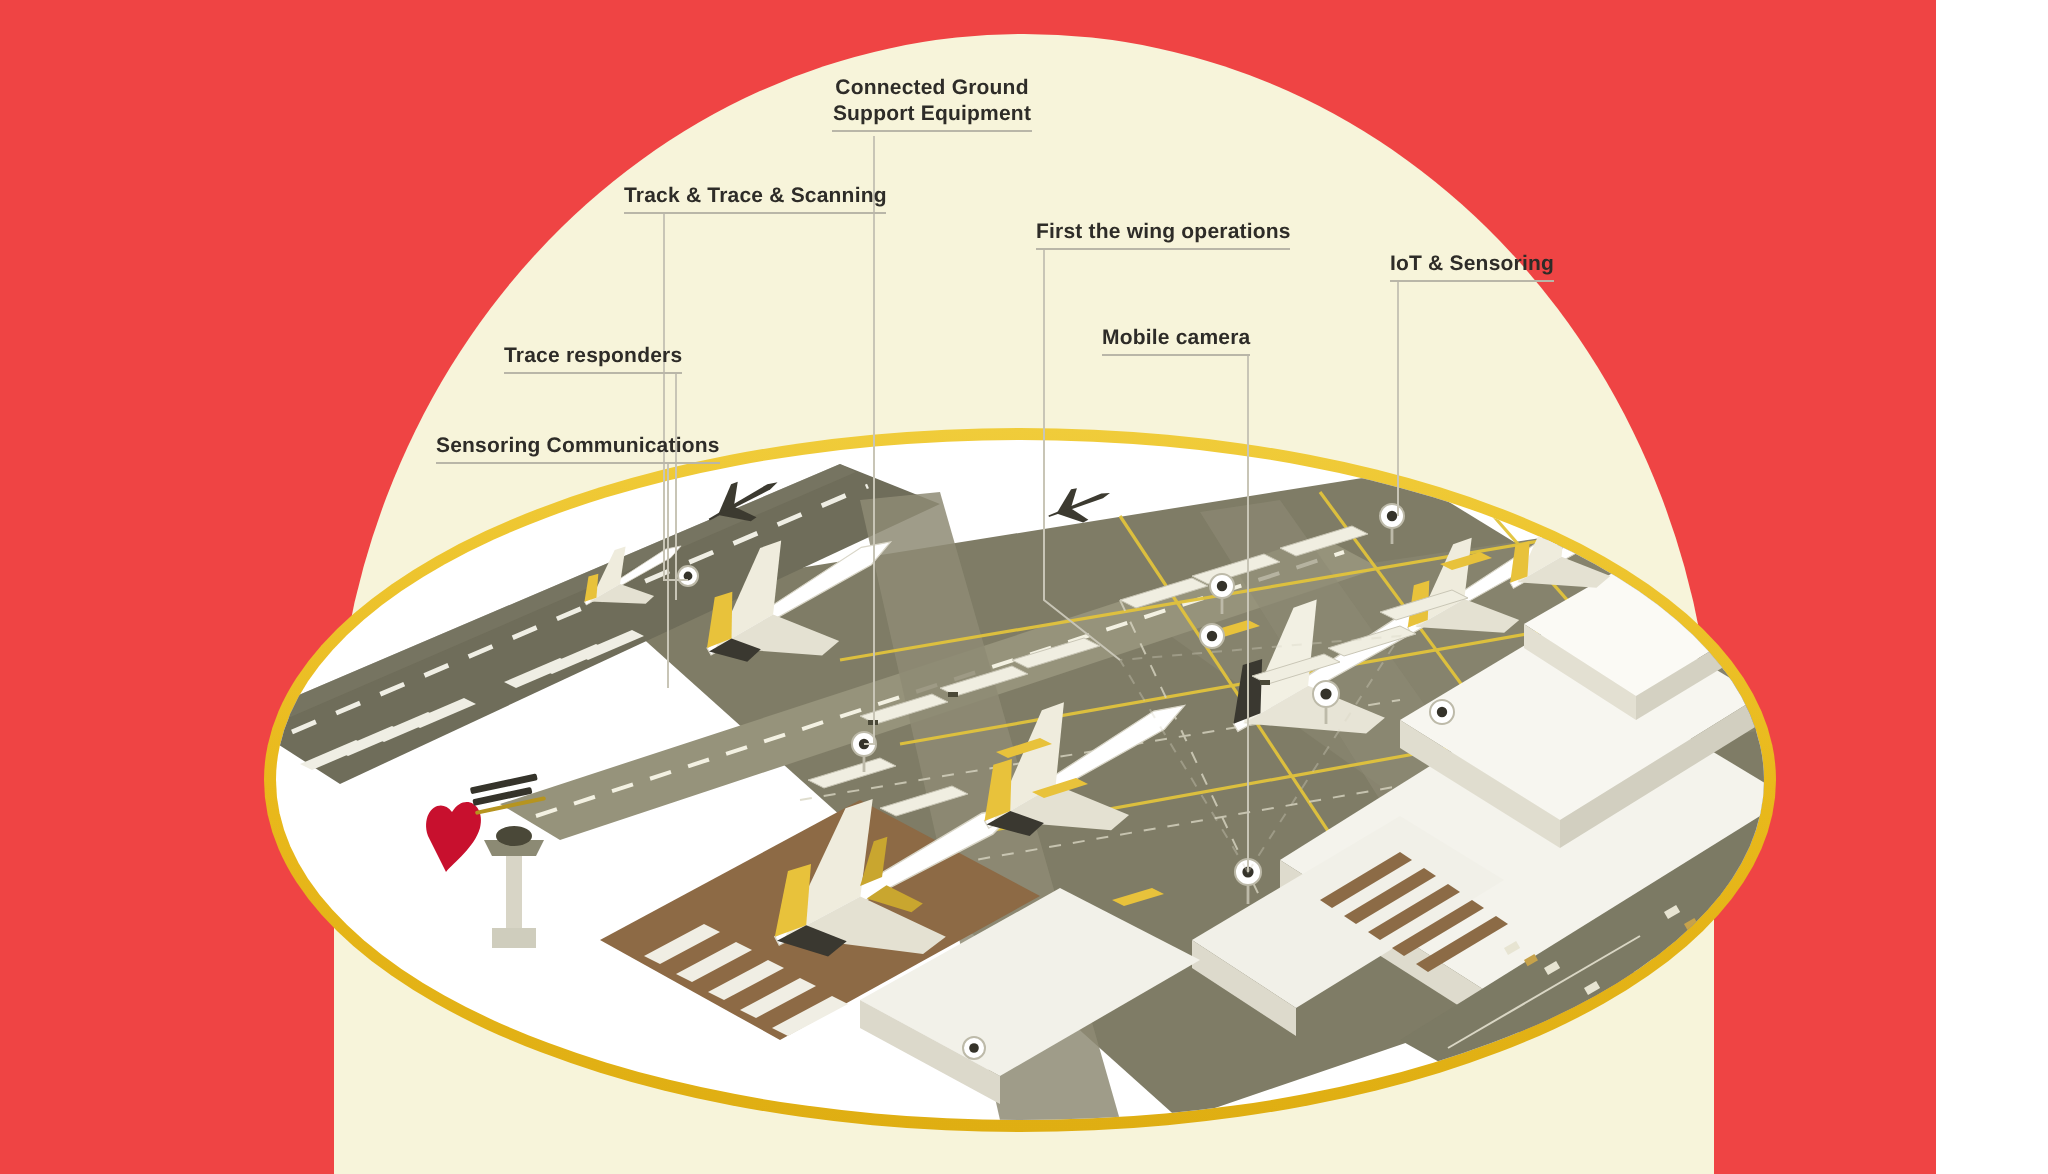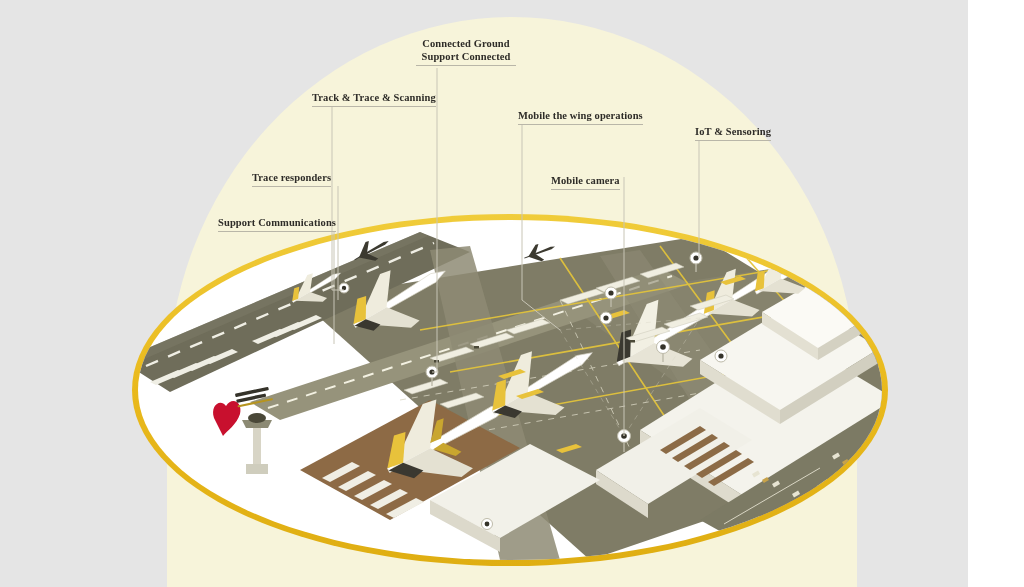--- a/index.html
+++ b/index.html
@@ -1,18 +1,18 @@
 <!DOCTYPE html>
 <html><head>
 <meta charset="utf-8">
 <style>
   html,body{margin:0;padding:0;background:#ffffff;}
   body{width:1024px;height:587px;position:relative;overflow:hidden;
        font-family:"Liberation Sans","DejaVu Sans",sans-serif;}
-  #stage{position:absolute;inset:0;width:968px;height:587px;background:#e5e5e5;font-family:Liberation Serif, serif;}
+  #stage{position:absolute;inset:0;width:968px;height:587px;background:#ef4444;}
   svg.layer{position:absolute;left:0;top:0;width:1024px;height:587px;}
   .labels{position:absolute;left:0;top:0;width:1024px;height:587px;pointer-events:none;}
   .lbl{position:absolute;color:#2e2c28;font-size:10.5px;line-height:12.5px;
        font-weight:600;letter-spacing:.1px;white-space:nowrap;
        border-bottom:1px solid #b9b6a8;padding-bottom:1.5px;}
   .lbl.two{white-space:normal;text-align:center;}
   .lbl span{display:block;}
 </style>
 </head>
 <body>
@@ -339,41 +339,41 @@
       <path d="M624,177 L624,436"></path>
 
       <path d="M334,231 L334,344"></path>
     </g>
   </svg>
 
   <div class="labels">
 
     <div class="lbl two" style="left:416px;top:38px;width:100px;">
       <span>Connected Ground</span>
-      <span>Support Connected</span>
+      <span>Support Equipment</span>
     </div>
 
     <div class="lbl" style="left:312px;top:92px;text-align:right;">
       <span>Track &amp; Trace &amp; Scanning</span>
     </div>
 
     <div class="lbl" style="left:518px;top:110px;">
-      <span>Mobile the wing operations</span>
+      <span>First the wing operations</span>
     </div>
 
     <div class="lbl" style="left:695px;top:126px;">
       <span>IoT &amp; Sensoring</span>
     </div>
 
     <div class="lbl" style="left:252px;top:172px;">
       <span>Trace responders</span>
     </div>
 
-    <div class="lbl" style="left:551px;top:163px;margin-top:12px;">
+    <div class="lbl" style="left:551px;top:163px;">
       <span>Mobile camera</span>
     </div>
 
     <div class="lbl" style="left:218px;top:217px;">
-      <span>Support Communications</span>
+      <span>Sensoring Communications</span>
     </div>
 
   </div>
 </div>
 
 </body></html>

